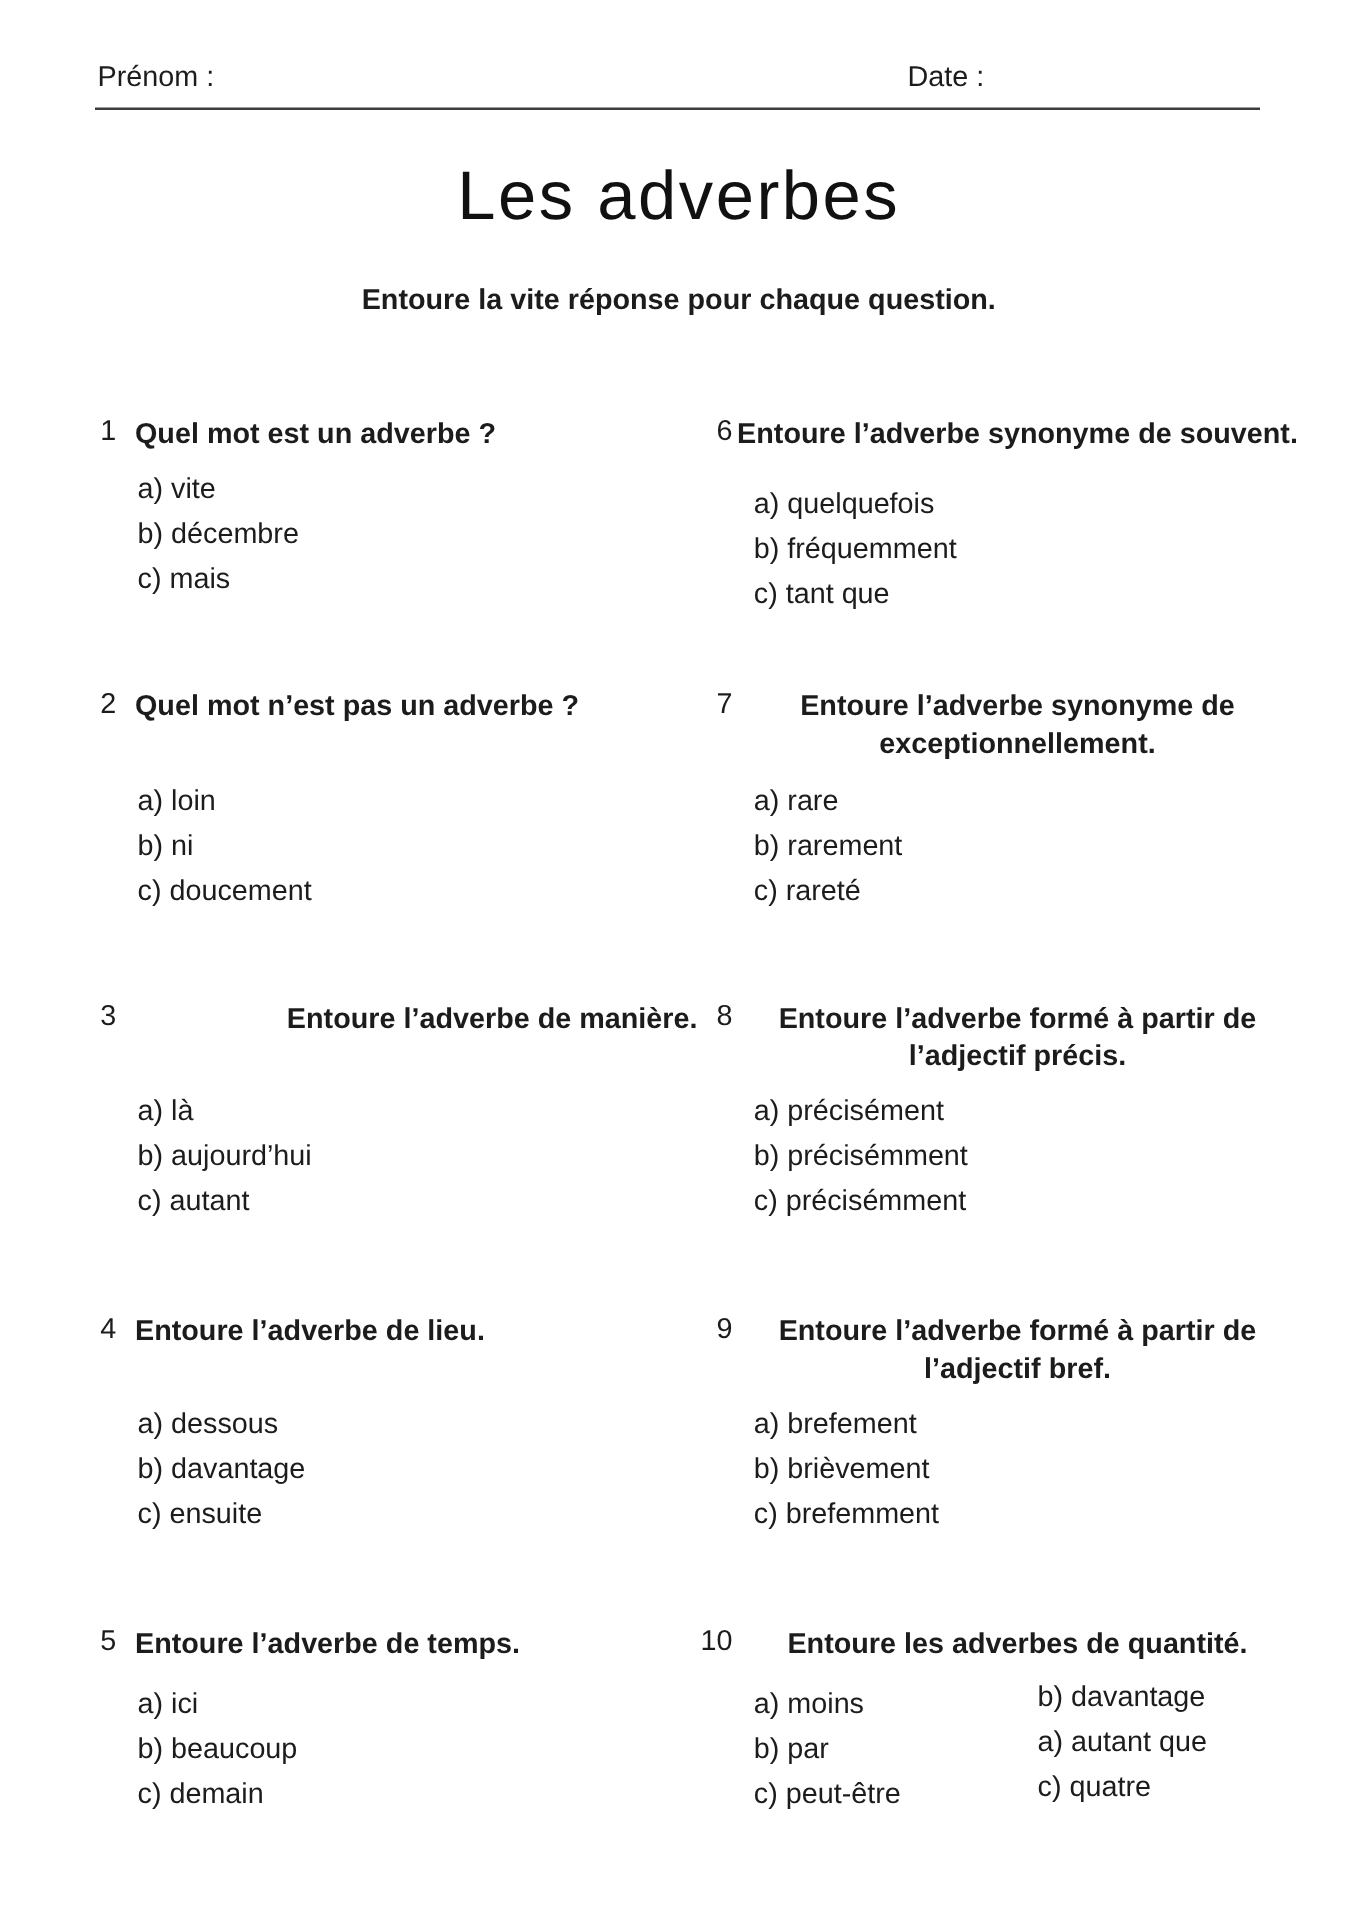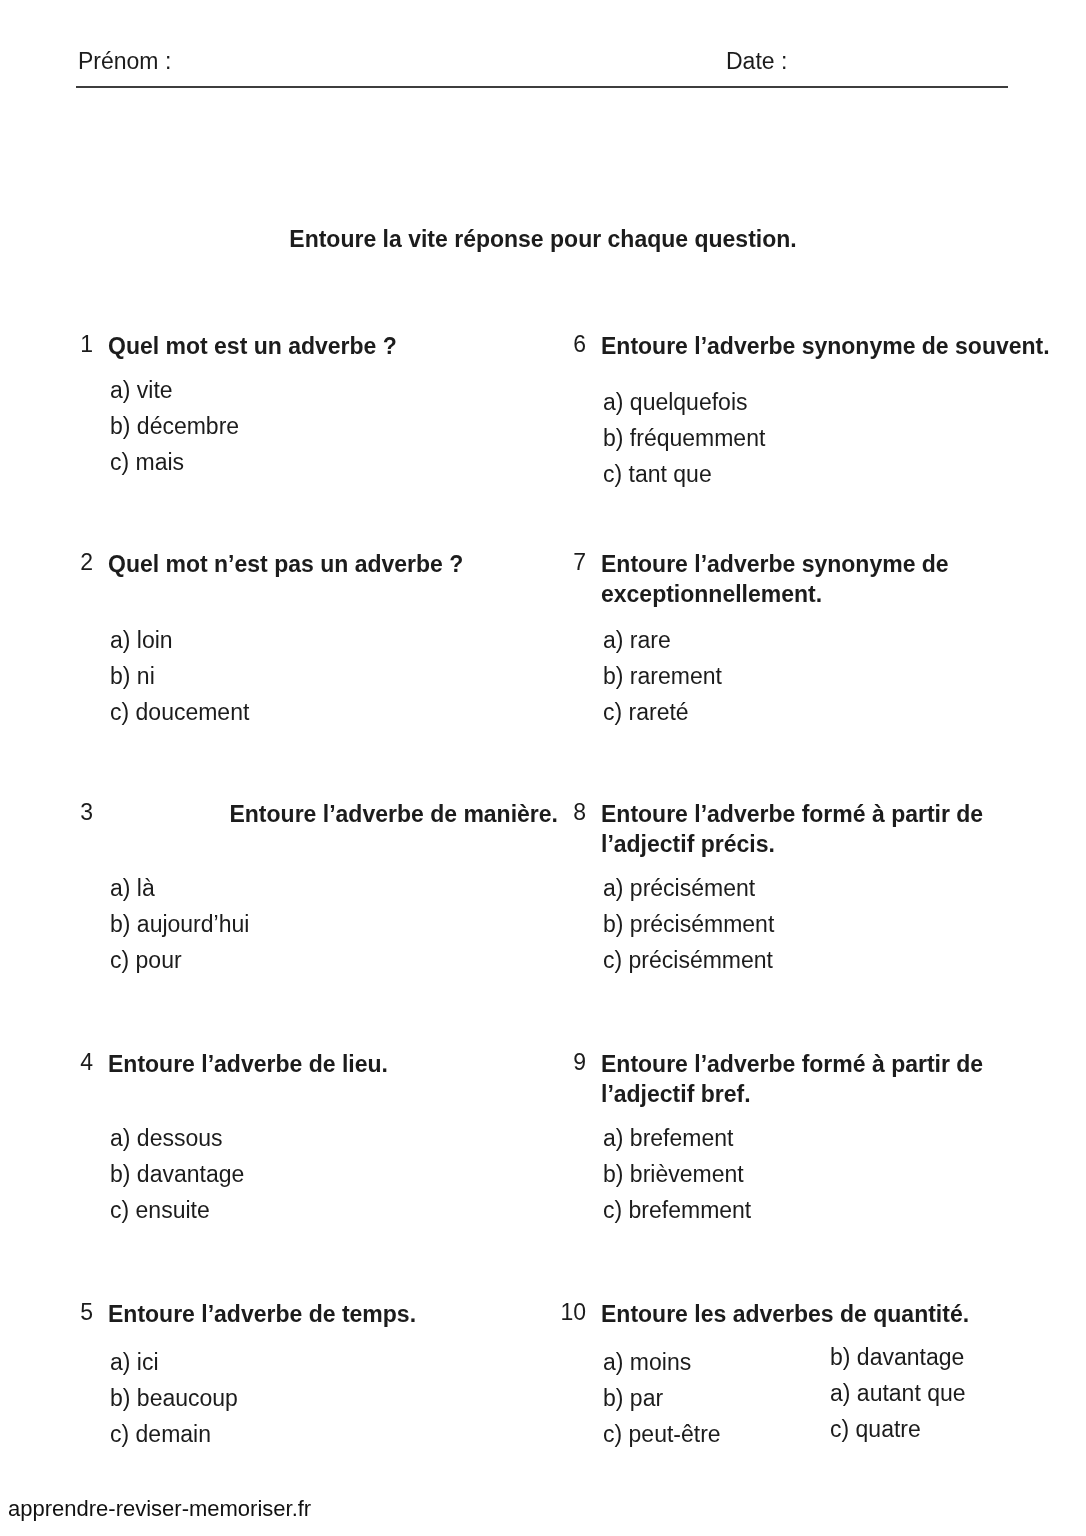--- a/index.html
+++ b/index.html
@@ -59,21 +59,21 @@
   .q-number.col-right { left: 556px; width: 30px; }
   .q-title {
     position: absolute;
     font-size: 23px;
     font-weight: 700;
     line-height: 30px;
     white-space: pre-line;
     color: #1c1c1c;
   }
   .q-title.col-left  { left: 108px; width: 450px; }
-  .q-title.col-right { left: 601px; width: 470px; }
+  .q-title.col-right { left: 579px; width: 470px; text-align: center; }
   .q-options {
     position: absolute;
     font-size: 23px;
     line-height: 36px;
     color: #1c1c1c;
   }
   .q-options.col-left  { left: 110px; }
   .q-options.col-right { left: 603px; }
   .q-options.subcol-right { left: 830px; }
   .footer-url {
@@ -86,20 +86,21 @@
 </style>
 </head>
 <body>
 
 <div class="page">
 
   <div class="hdr-label" style="left:78px; top:48px;">Prénom :</div>
   <div class="hdr-label" style="left:726px; top:48px;">Date :</div>
   <div class="hdr-rule"></div>
 
+  <div class="doc-title">Les adverbes</div>
   <div class="doc-instruction">Entoure la vite réponse pour chaque question.</div>
 
   <div>
     <div class="q-number col-left" style="top:331px;">1</div>
     <div class="q-title col-left" style="top:331px;">Quel mot est un adverbe ?</div>
     <div class="q-options col-left" style="top:372px;">
       <div>a) vite</div>
       <div>b) décembre</div>
       <div>c) mais</div>
     </div>
@@ -133,21 +134,21 @@
       <div>c) rareté</div>
     </div>
   </div>
 
   <div>
     <div class="q-number col-left" style="top:799px;">3</div>
     <div class="q-title col-left" style="top:799px;text-align:right;">Entoure l’adverbe de manière.</div>
     <div class="q-options col-left" style="top:870px;">
       <div>a) là</div>
       <div>b) aujourd’hui</div>
-      <div>c) pour</div>
+      <div>c) autant</div>
     </div>
   </div>
   <div>
     <div class="q-number col-right" style="top:799px;">8</div>
     <div class="q-title col-right" style="top:799px;">Entoure l’adverbe formé à partir de
 l’adjectif précis.</div>
     <div class="q-options col-right" style="top:870px;">
       <div>a) précisément</div>
       <div>b) précisémment</div>
       <div>c) précisémment</div>
@@ -191,15 +192,14 @@
       <div>b) par</div>
       <div>c) peut-être</div>
     </div>
     <div class="q-options subcol-right" style="top:1339px;">
       <div>b) davantage</div>
       <div>a) autant que</div>
       <div>c) quatre</div>
     </div>
   </div>
 
-  <div class="footer-url">apprendre-reviser-memoriser.fr</div>
 
 </div>
 
 </body></html>

